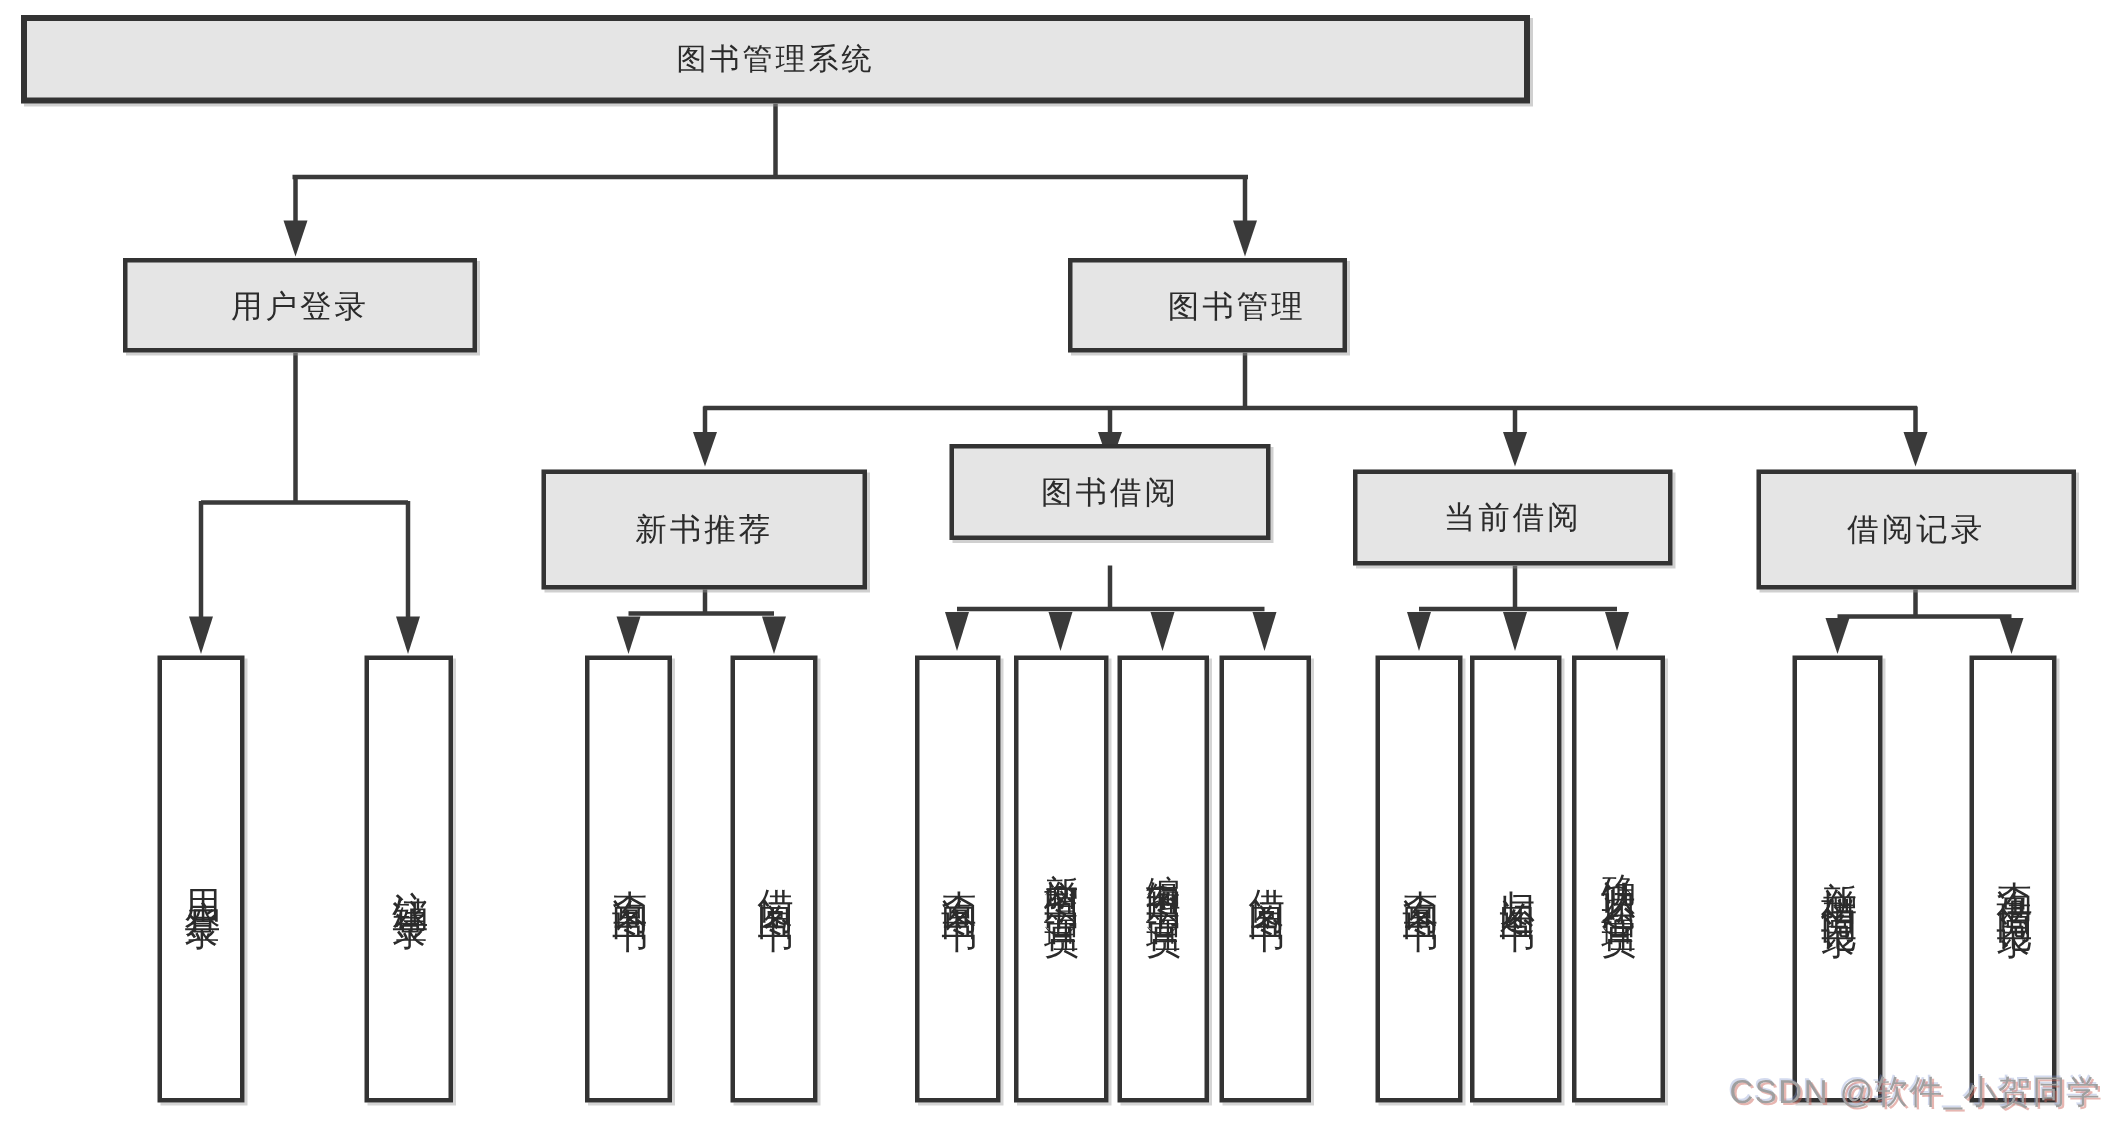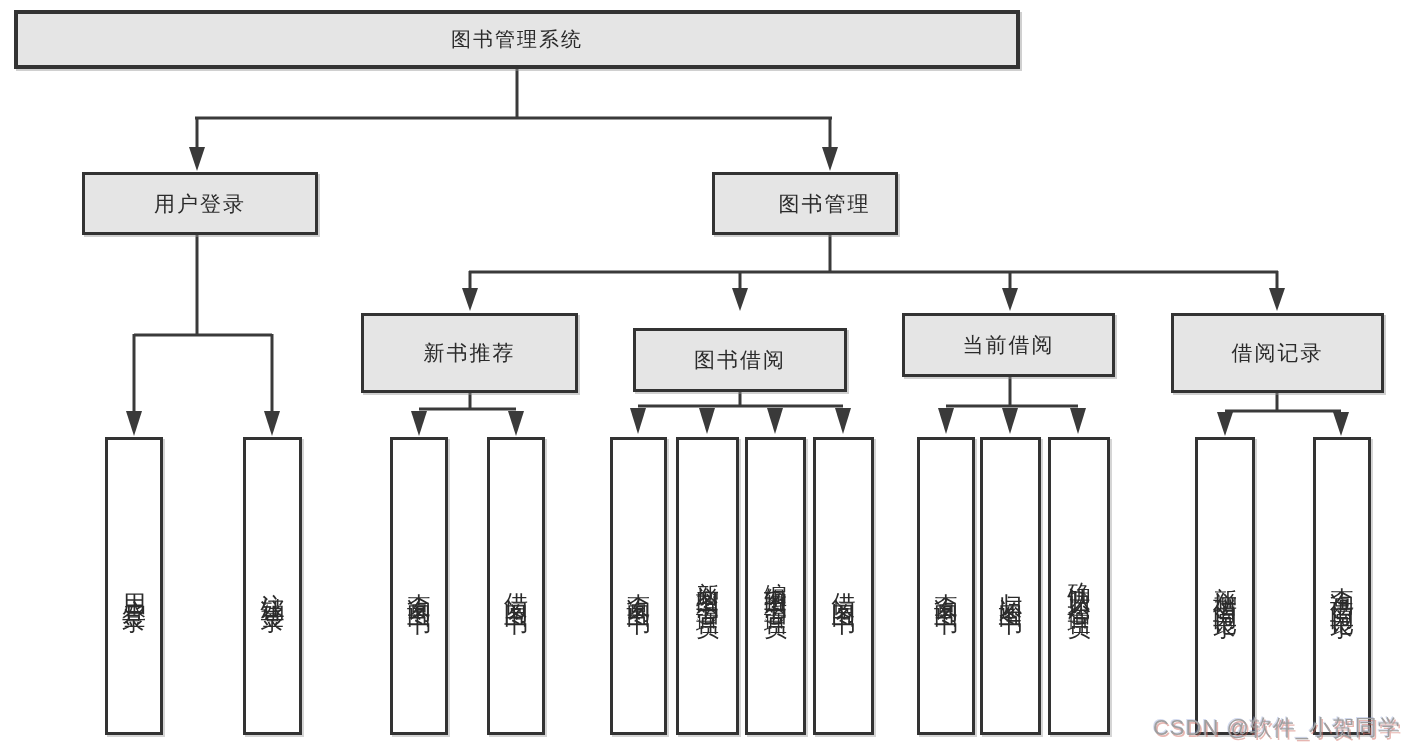--- a/index.html
+++ b/index.html
@@ -105,21 +105,21 @@
       <polygon points="1333,412 1349,412 1341,436"></polygon>
     </g>
   </svg>
 
   <div class="node root" style="left:14px; top:10px; width:1006px; height:59px;">图书管理系统</div>
 
   <div class="node" style="left:82px; top:172px; width:236px; height:63px;">用户登录</div>
   <div class="node" style="left:712px; top:172px; width:186px; height:63px;padding-left:39px;">图书管理</div>
 
   <div class="node" style="left:361px; top:313px; width:217px; height:80px;text-align:center;">新书推荐</div>
-  <div class="node" style="left:633px; top:328px; width:214px; height:64px;">图书借阅</div>
+  <div class="node" style="left:633px; top:296px; width:214px; height:64px;">图书借阅</div>
   <div class="node" style="left:902px; top:313px; width:213px; height:64px;">当前借阅</div>
   <div class="node" style="left:1171px; top:313px; width:213px; height:80px;font-family:Liberation Serif, serif;">借阅记录</div>
 
   <div class="leaf" style="left:105px; width:58px;">用户登录</div>
   <div class="leaf" style="left:243px; width:59px;">注销登录</div>
 
   <div class="leaf" style="left:390px; width:58px;">查询图书</div>
   <div class="leaf" style="left:487px; width:58px;">借阅图书</div>
 
   <div class="leaf" style="left:610px; width:57px;">查询图书</div>

